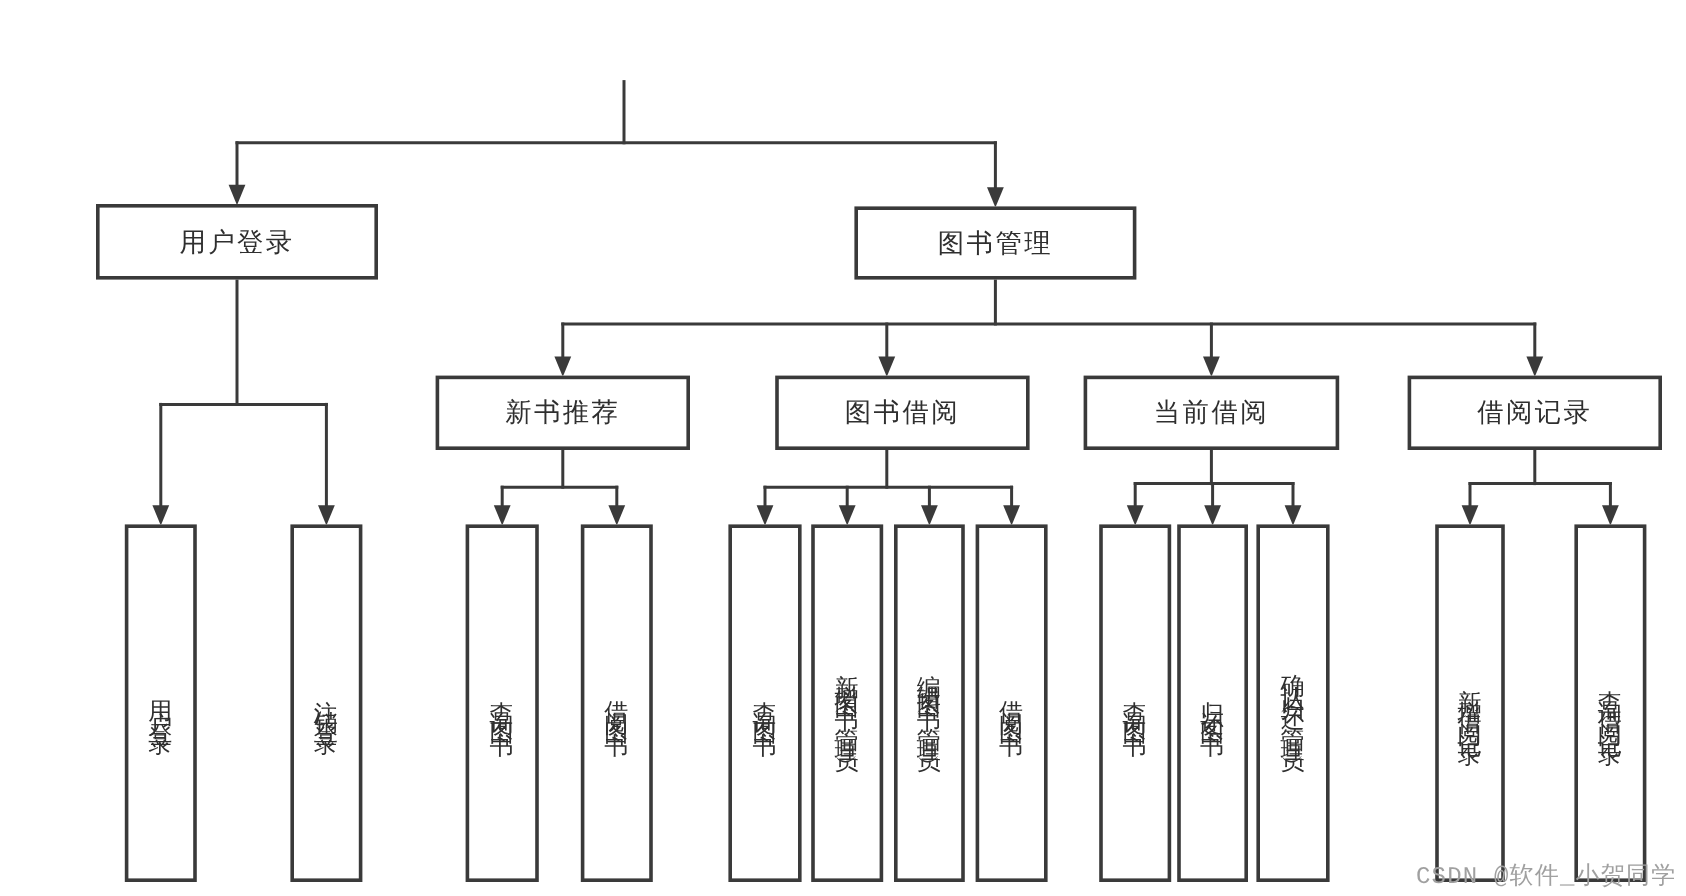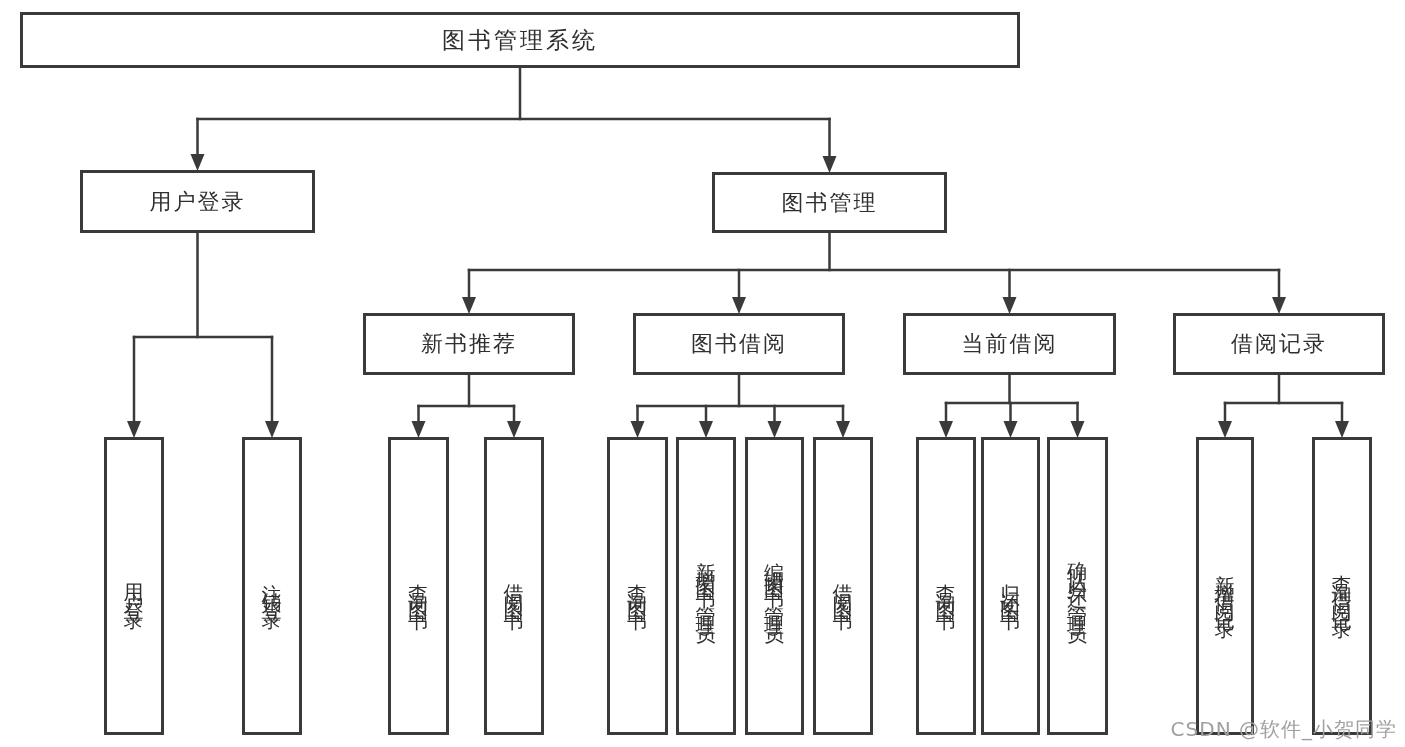--- a/index.html
+++ b/index.html
@@ -106,34 +106,31 @@
       <polygon points="1003.5,421 1017.5,421 1010.5,438" fill="#3a3a3a"></polygon>
       <line x1="1077.5" y1="403" x2="1077.5" y2="423" stroke="#3a3a3a" stroke-width="2.5" stroke-linecap="square"></line>
       <polygon points="1070.5,421 1084.5,421 1077.5,438" fill="#3a3a3a"></polygon>
       <line x1="1279" y1="375" x2="1279" y2="403" stroke="#3a3a3a" stroke-width="2.5" stroke-linecap="square"></line>
       <line x1="1225" y1="403" x2="1342" y2="403" stroke="#3a3a3a" stroke-width="2.5" stroke-linecap="square"></line>
       <line x1="1225" y1="403" x2="1225" y2="423" stroke="#3a3a3a" stroke-width="2.5" stroke-linecap="square"></line>
       <polygon points="1218,421 1232,421 1225,438" fill="#3a3a3a"></polygon>
       <line x1="1342" y1="403" x2="1342" y2="423" stroke="#3a3a3a" stroke-width="2.5" stroke-linecap="square"></line>
       <polygon points="1335,421 1349,421 1342,438" fill="#3a3a3a"></polygon>
     </svg>
-  <div class="watermark" style="color: rgb(160, 160, 160);">CSDN @软件_小贺同学</div>
-<div class="node node-h node-root" style="left: 20px; top: 12px; width: 1000px; height: 56px;">
-      <span class="node-label">图书管理系统</span>
-    </div>
+  <div class="watermark" style="color: rgb(160, 160, 160); font-family: Liberation Mono, monospace;">CSDN @软件_小贺同学</div>
     <div class="node node-h" style="left: 80px; top: 170px; width: 235px; height: 63px;">
       <span class="node-label">用户登录</span>
     </div>
     <div class="node node-h" style="left: 712px; top: 172px; width: 235px; height: 61px;">
       <span class="node-label">图书管理</span>
     </div>
     <div class="node node-h" style="left: 363px; top: 313px; width: 212px; height: 62px;">
       <span class="node-label">新书推荐</span>
     </div>
-    <div class="node node-h" style="left: 633px; top: 313px; width: 212px; height: 62px;">
+    <div class="node node-h" style="left: 646px; top: 313px; width: 212px; height: 62px;">
       <span class="node-label">图书借阅</span>
     </div>
     <div class="node node-h" style="left: 1173px; top: 313px; width: 212px; height: 62px;">
       <span class="node-label">借阅记录</span>
     </div>
     <div class="node node-h" style="left: 903px; top: 313px; width: 213px; height: 62px;">
       <span class="node-label">当前借阅</span>
     </div>
     <div class="node node-v" style="left: 104px; top: 437px; width: 60px; height: 298px;">
       <span class="node-label">用户登录</span>

